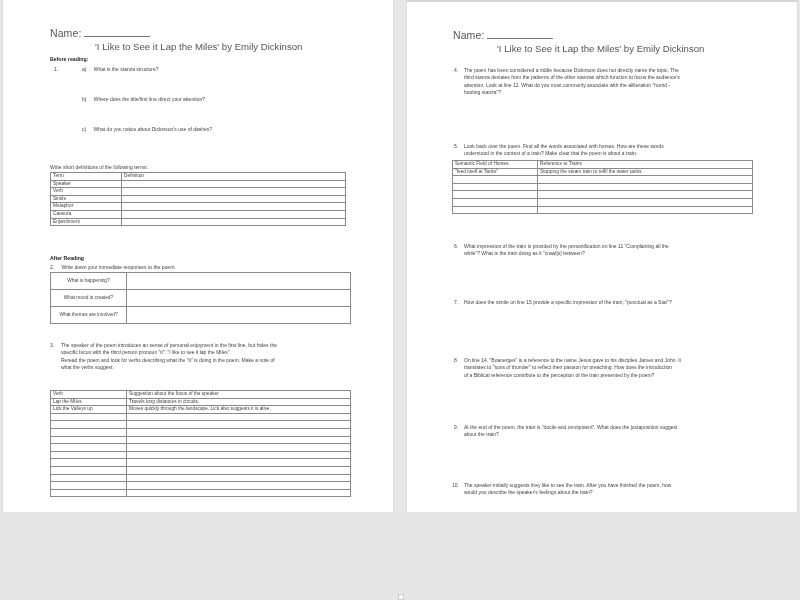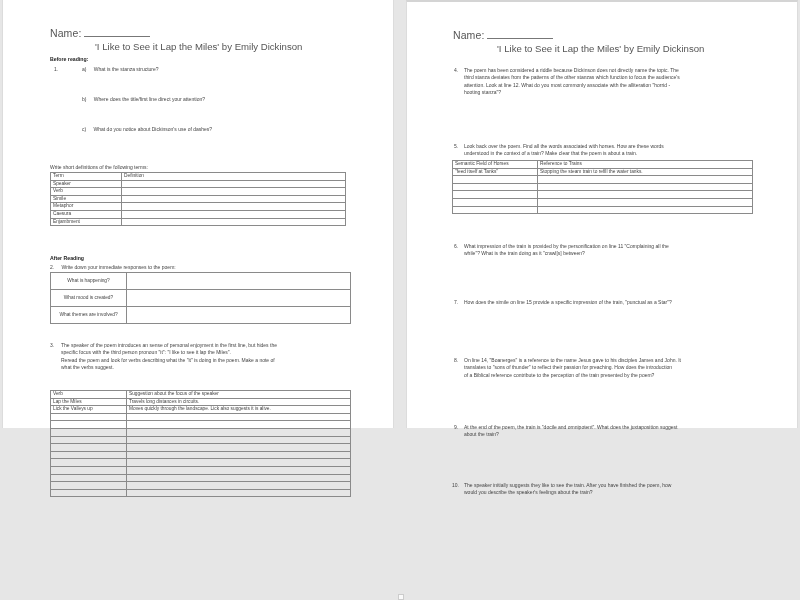--- a/index.html
+++ b/index.html
@@ -1,19 +1,19 @@
 <!DOCTYPE html>
 <html><head>
 <meta charset="utf-8">
 <style>
   * { box-sizing: border-box; margin: 0; padding: 0; }
   html, body { width: 800px; height: 600px; overflow: hidden; background: #e6e6e6; }
   body { position: relative; font-family: "Liberation Sans", sans-serif; color: #333; }
   .page {
-    position: absolute; top: 0; background: #fff; height: 428px;
+    position: absolute; top: 0; background: #fff; height: 512px;
     border-left: 1px solid #dcdcdc; border-right: 1px solid #dcdcdc;
   }
   #page-left { left: 2px; width: 392px; }
   #page-right { left: 406px; width: 392px; border-top: 2px solid #d4d4d4; }
   .abs { position: absolute; }
   .name-line { font-size: 10.5px; color: #555; letter-spacing: 0.1px; }
   .name-blank { display: inline-block; width: 66px; border-bottom: 1px solid #777; margin-left: 3px; height: 9px; vertical-align: baseline; }
   .doc-title { font-size: 9.6px; color: #555; white-space: nowrap; text-align: right; }
   .heading { font-size: 5.2px; font-weight: bold; color: #222; }
   .q { font-size: 5px; line-height: 7.4px; color: #444; }

